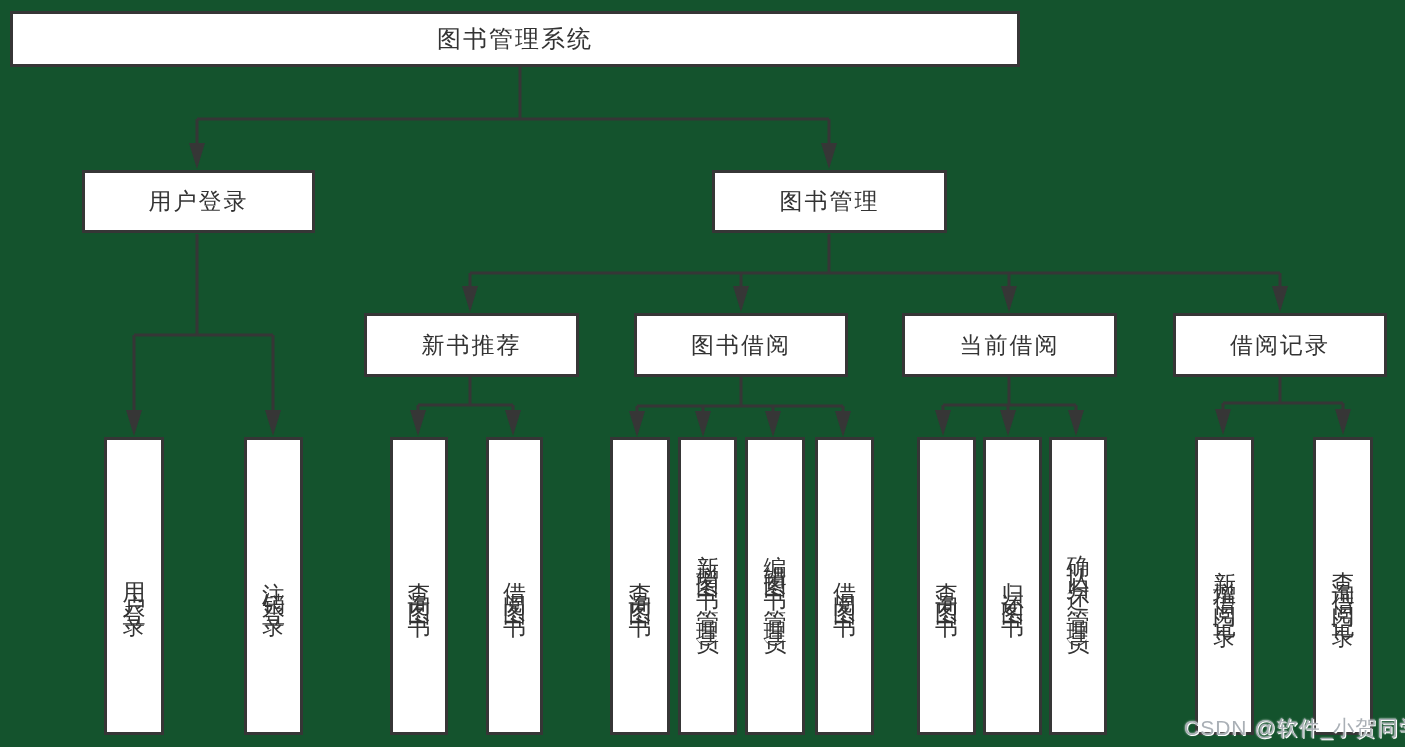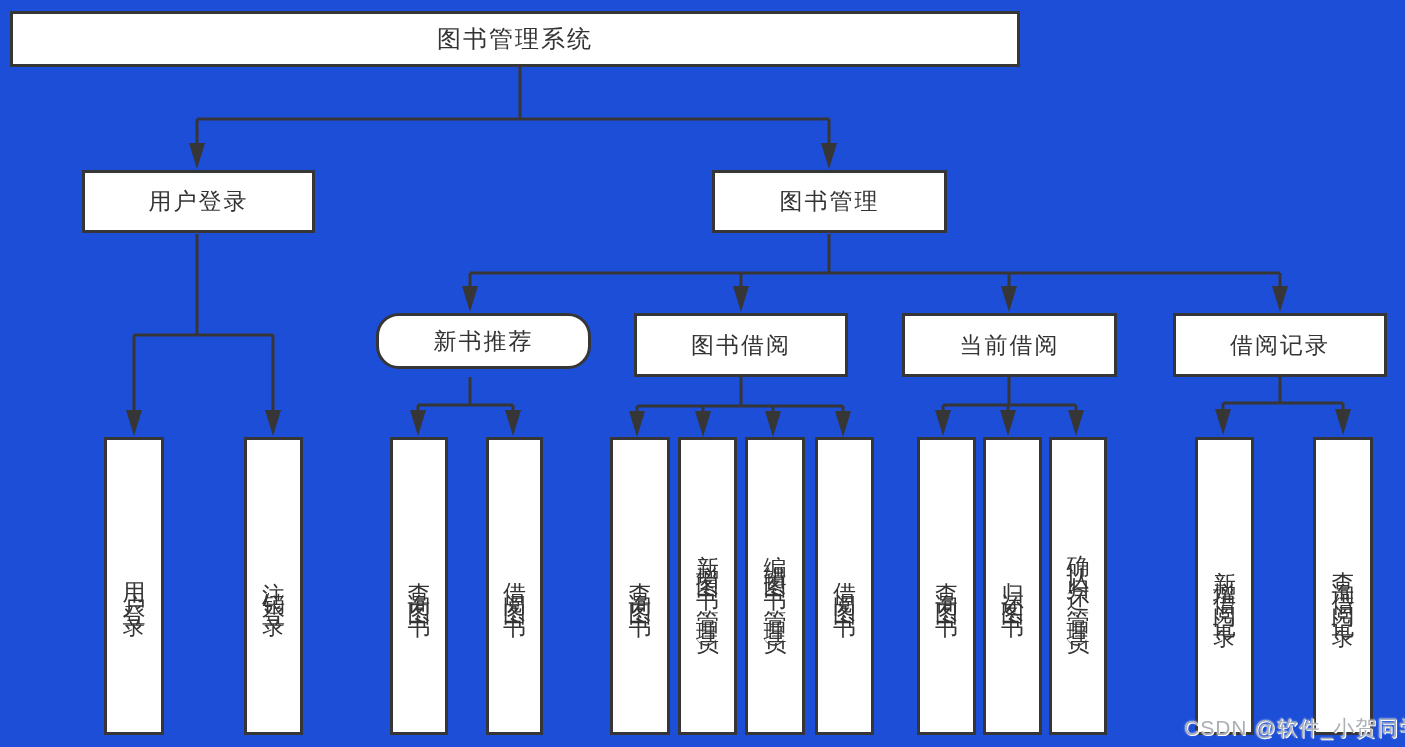--- a/index.html
+++ b/index.html
@@ -1,20 +1,20 @@
 <!DOCTYPE html>
 <html><head>
 <meta charset="utf-8">
 <style>
   html, body { margin: 0; padding: 0; background: #ffffff; }
   .canvas {
     position: relative;
     width: 1405px;
     height: 747px;
-    background: #1d4ed8;
+    background: #14532d;
     font-family: "Liberation Sans", "DejaVu Sans", sans-serif;
     overflow: hidden;
   }
   .connectors {
     position: absolute;
     left: 0; top: 0;
     width: 1405px; height: 747px;
     z-index: 1;
   }
   .node {
@@ -121,21 +121,21 @@
     <span>图书管理系统</span>
   </div>
 
   <div class="node node--h" style="left:82px; top:170px; width:233px; height:63px;">
     <span>用户登录</span>
   </div>
   <div class="node node--h" style="left:712px; top:170px; width:235px; height:63px;text-align:right;">
     <span>图书管理</span>
   </div>
 
-  <div class="node node--h" style="left:376px; top:313px; width:215px; height:56px;border-radius:23px;">
+  <div class="node node--h" style="left:364px; top:313px; width:215px; height:64px;">
     <span>新书推荐</span>
   </div>
   <div class="node node--h" style="left:634px; top:313px; width:214px; height:64px;font-family:Liberation Mono, monospace;">
     <span>图书借阅</span>
   </div>
   <div class="node node--h" style="left:902px; top:313px; width:215px; height:64px;">
     <span>当前借阅</span>
   </div>
   <div class="node node--h" style="left:1173px; top:313px; width:214px; height:64px;">
     <span>借阅记录</span>

